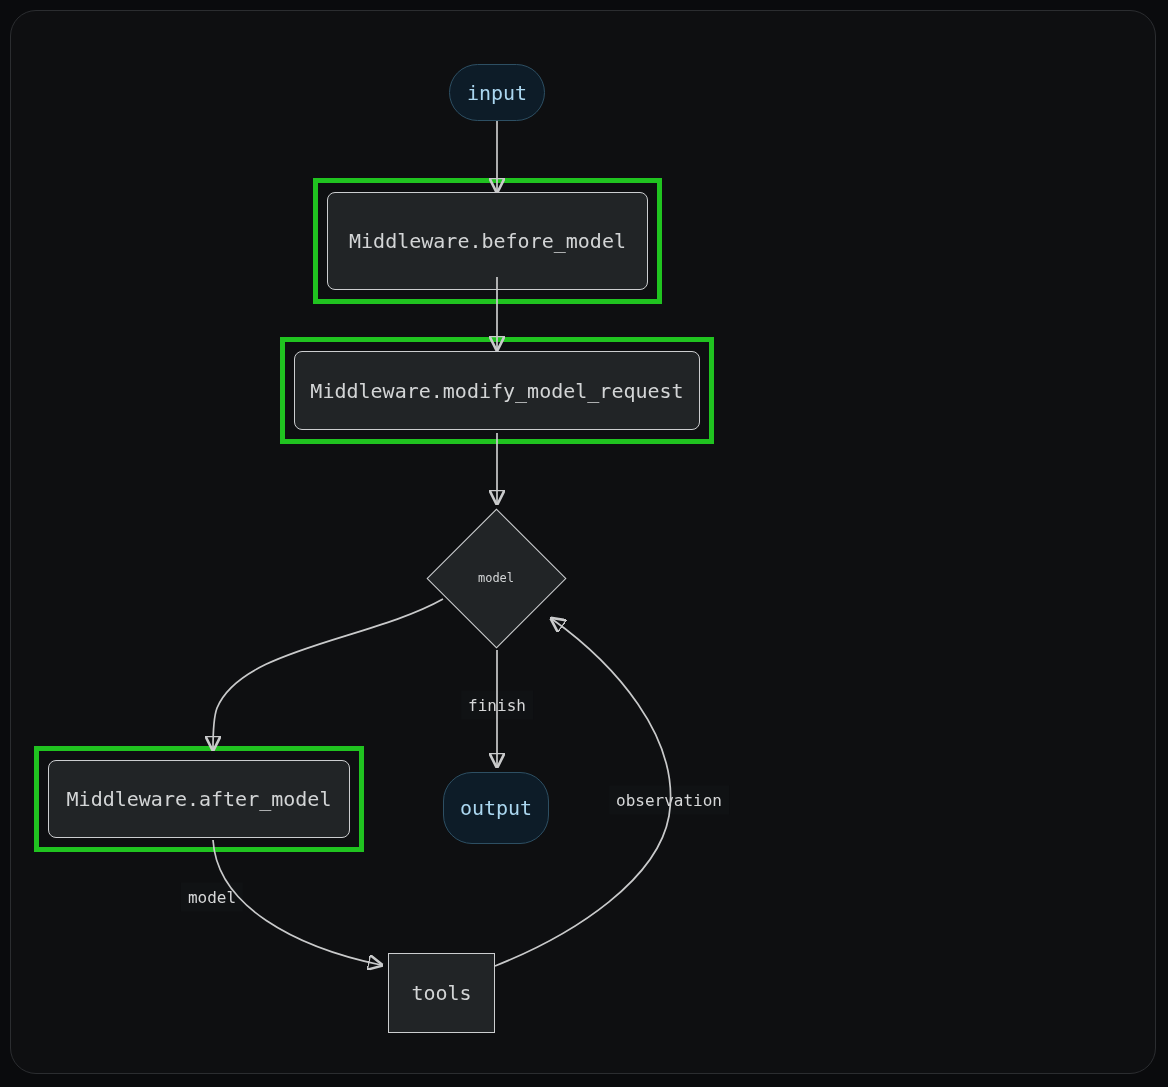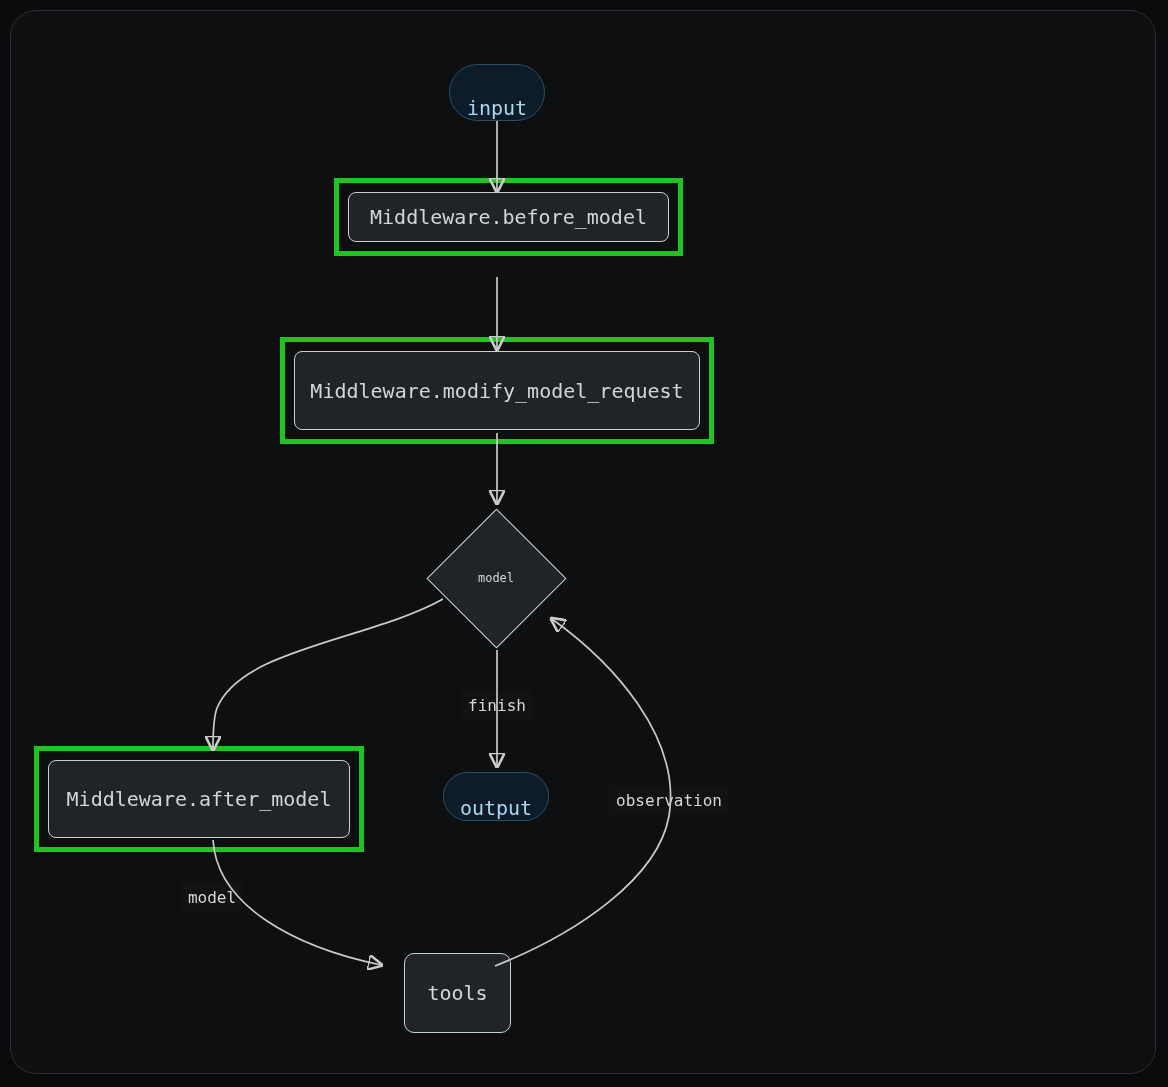--- a/index.html
+++ b/index.html
@@ -12,21 +12,21 @@
   }
   .frame{
     position:absolute;left:10px;top:10px;width:1146px;height:1064px;
     border:1.5px solid var(--frame_border,#2b2d30);
     border-radius:26px;
     background:#0e0f11;
     box-sizing:border-box;
   }
   .pill{
     position:absolute;
-    display:flex;align-items:flex-end;justify-content:center;
+    display:flex;align-items:center;justify-content:center;
     background:var(--pill_fill,#0d1c28);
     border:1.5px solid var(--pill_border,#2d4f63);
     border-radius:29px;
     color:var(--pill_text,#abd7f0);
     font-size:20px;
     box-sizing:border-box;
     z-index:2;
   }
   .green-box{
     position:absolute;
@@ -38,21 +38,21 @@
   .node-rect{
     width:100%;height:100%;
     display:flex;align-items:center;justify-content:center;
     background:var(--node_fill,#212426);
     border:1.5px solid var(--node_border,#ccced0);
     border-radius:8px;
     color:var(--node_text,#d3d5d6);
     font-size:20px;
     box-sizing:border-box;
   }
-  .node-rect.standalone{position:absolute;z-index:2;border-radius:10px;margin-left:16px;}
+  .node-rect.standalone{position:absolute;z-index:2;border-radius:0;}
   .diamond-wrap{position:absolute;left:426px;top:508px;width:140px;height:140px;z-index:2;}
   .diamond-shape{
     position:absolute;left:20.5px;top:20.5px;width:99px;height:99px;
     transform:rotate(45deg);
     background:var(--node_fill,#212426);
     border:1.5px solid var(--node_border,#ccced0);
     box-sizing:border-box;
   }
   .diamond-text{
     position:absolute;left:0;top:0;width:100%;height:100%;
@@ -84,38 +84,38 @@
 <body>
 
 <div id="canvas">
 
   <div class="frame"></div>
 
   <div class="pill" style="left:449px;top:64px;width:96px;height:57px;">
     <span>input</span>
   </div>
 
-  <div class="green-box" style="left:334px;top:178px;width:349px;height:78px;">
+  <div class="green-box" style="left:313px;top:178px;width:349px;height:126px;">
     <div class="node-rect">
       <span>Middleware.before_model</span>
     </div>
   </div>
 
   <div class="green-box" style="left:280px;top:337px;width:434px;height:107px;">
     <div class="node-rect">
       <span>Middleware.modify_model_request</span>
     </div>
   </div>
 
   <div class="diamond-wrap">
     <div class="diamond-shape"></div>
     <div class="diamond-text">model</div>
   </div>
 
-  <div class="pill" style="left:443px;top:772px;width:106px;height:49px;">
+  <div class="pill" style="left:443px;top:772px;width:106px;height:72px;">
     <span>output</span>
   </div>
 
   <div class="green-box" style="left:34px;top:746px;width:330px;height:106px;">
     <div class="node-rect">
       <span>Middleware.after_model</span>
     </div>
   </div>
 
   <div class="node-rect standalone" style="left:388px;top:953px;width:107px;height:80px;">

